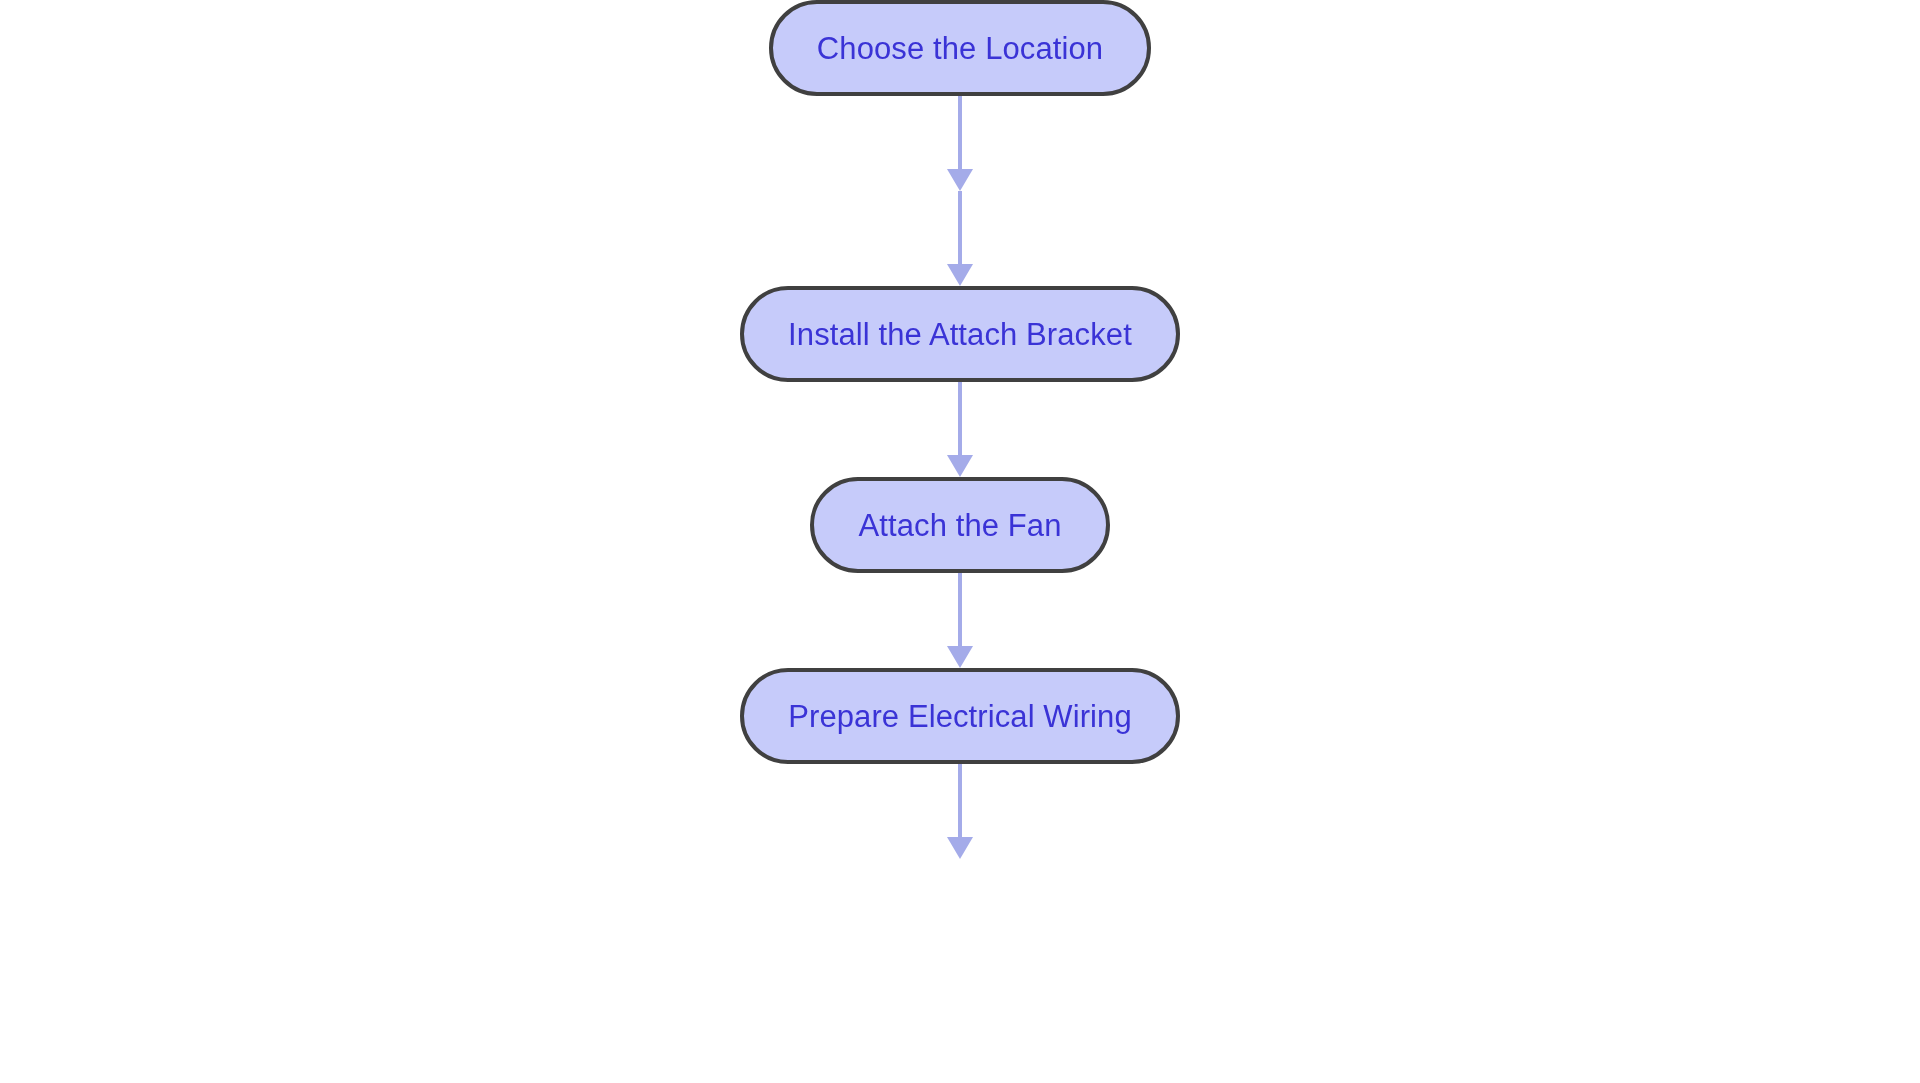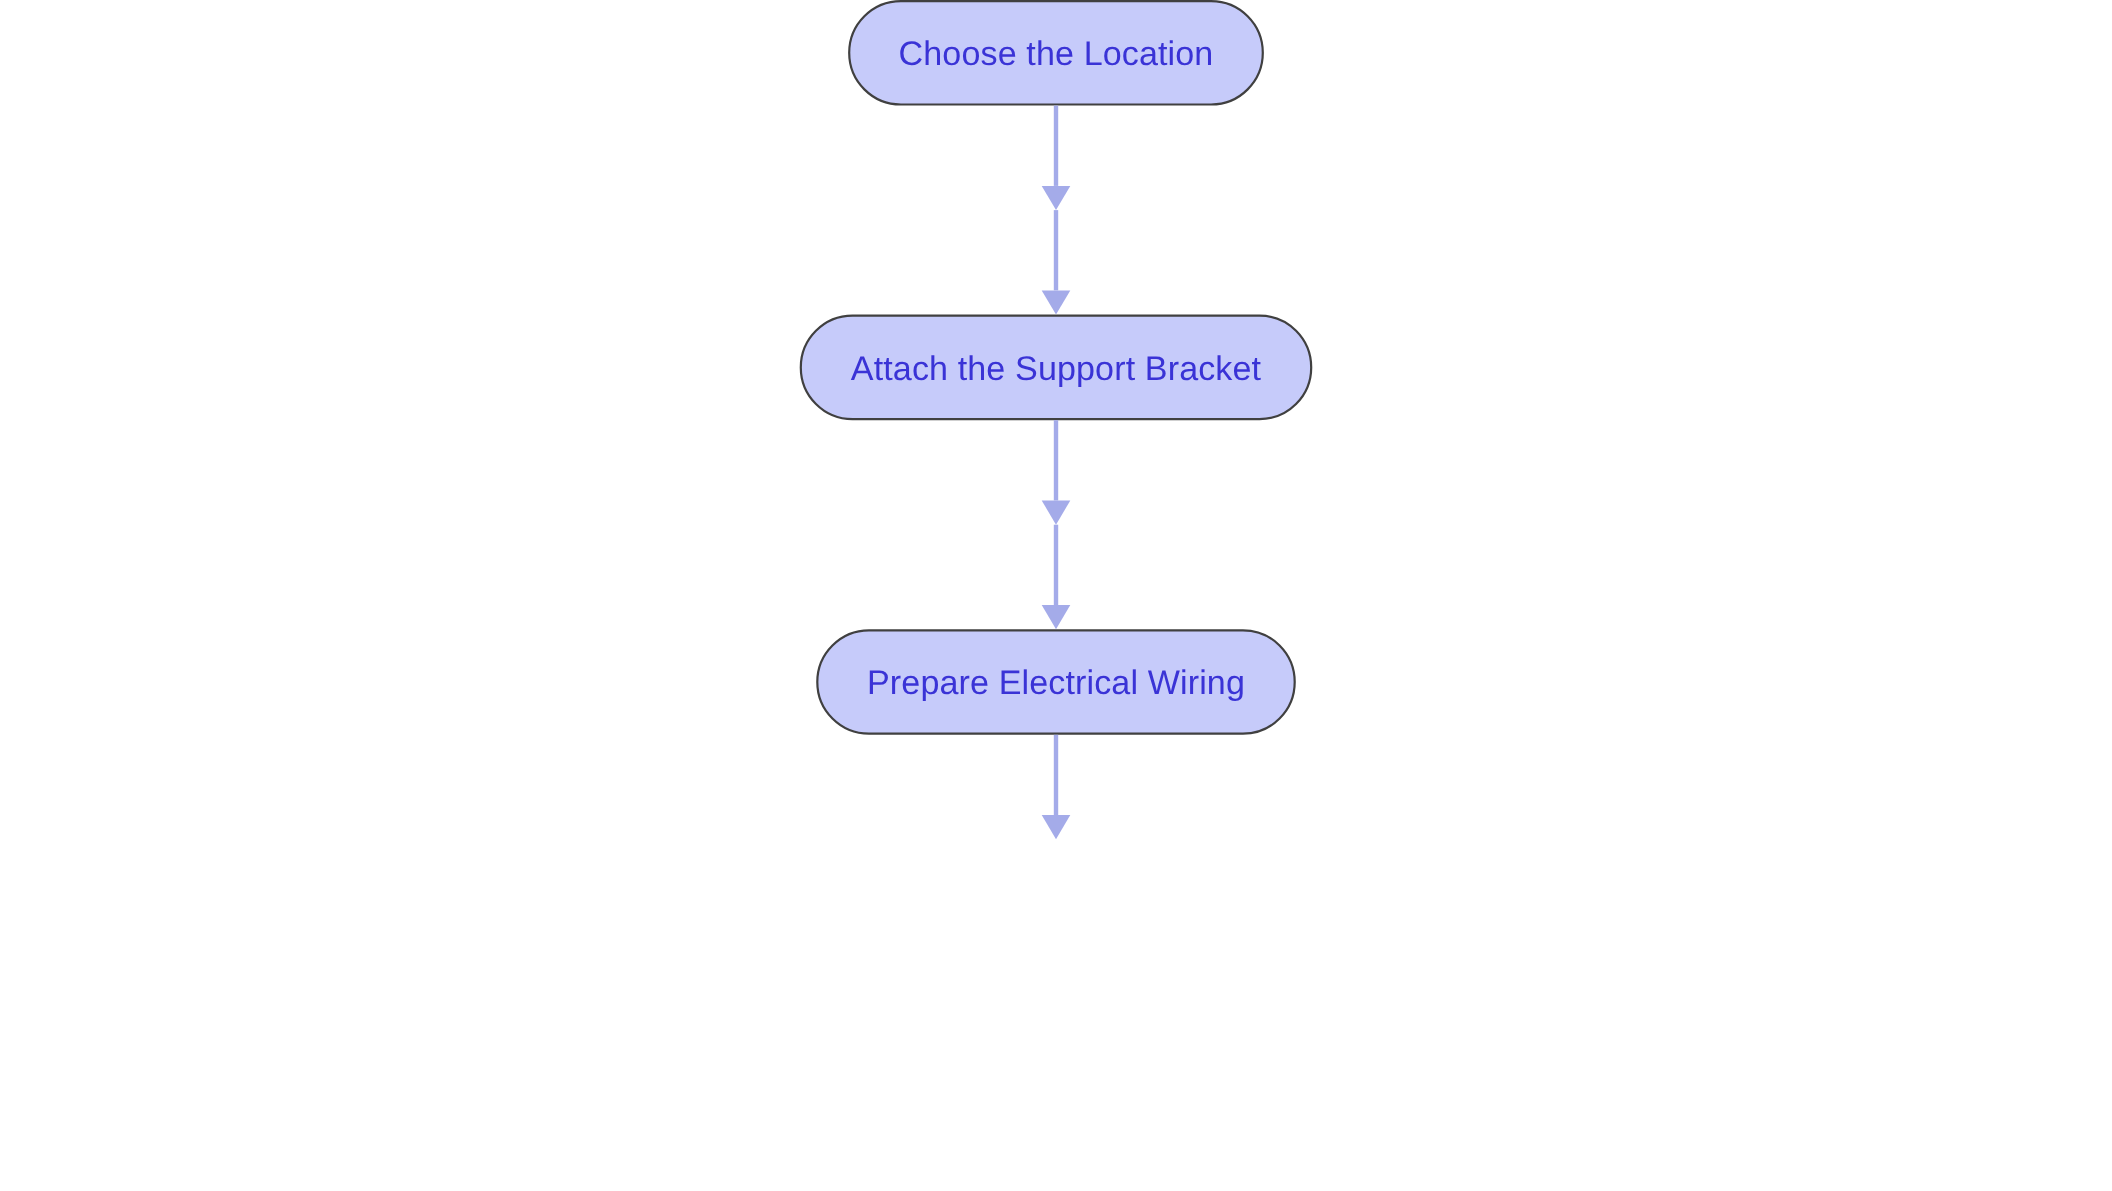--- a/index.html
+++ b/index.html
@@ -24,21 +24,21 @@
     justify-content: flex-start;
   }
 
   .node {
     box-sizing: border-box;
     height: 96px;
     display: flex;
     align-items: center;
     justify-content: center;
     background: #c6cbfa;
-    border: 2px solid #404040;
+    border: 4px solid #404040;
     border-radius: 48px;
     padding: 0 44px;
     white-space: nowrap;
   }
 
   .node-label {
     font-family: "Liberation Sans", sans-serif;
     font-size: 31px;
     font-weight: 400;
     color: #3a33d6;
@@ -89,28 +89,31 @@
     <div class="head"></div>
   </div>
 
 
   <div class="connector">
     <div class="stem"></div>
     <div class="head"></div>
   </div>
 
   <div class="node">
-    <span class="node-label">Attach the Support Bracket</span>
+    <span class="node-label">Install the Attach Bracket</span>
   </div>
 
   <div class="connector">
     <div class="stem"></div>
     <div class="head"></div>
   </div>
 
+  <div class="node">
+    <span class="node-label">Attach the Fan</span>
+  </div>
 
   <div class="connector">
     <div class="stem"></div>
     <div class="head"></div>
   </div>
 
   <div class="node">
     <span class="node-label">Prepare Electrical Wiring</span>
   </div>
 

